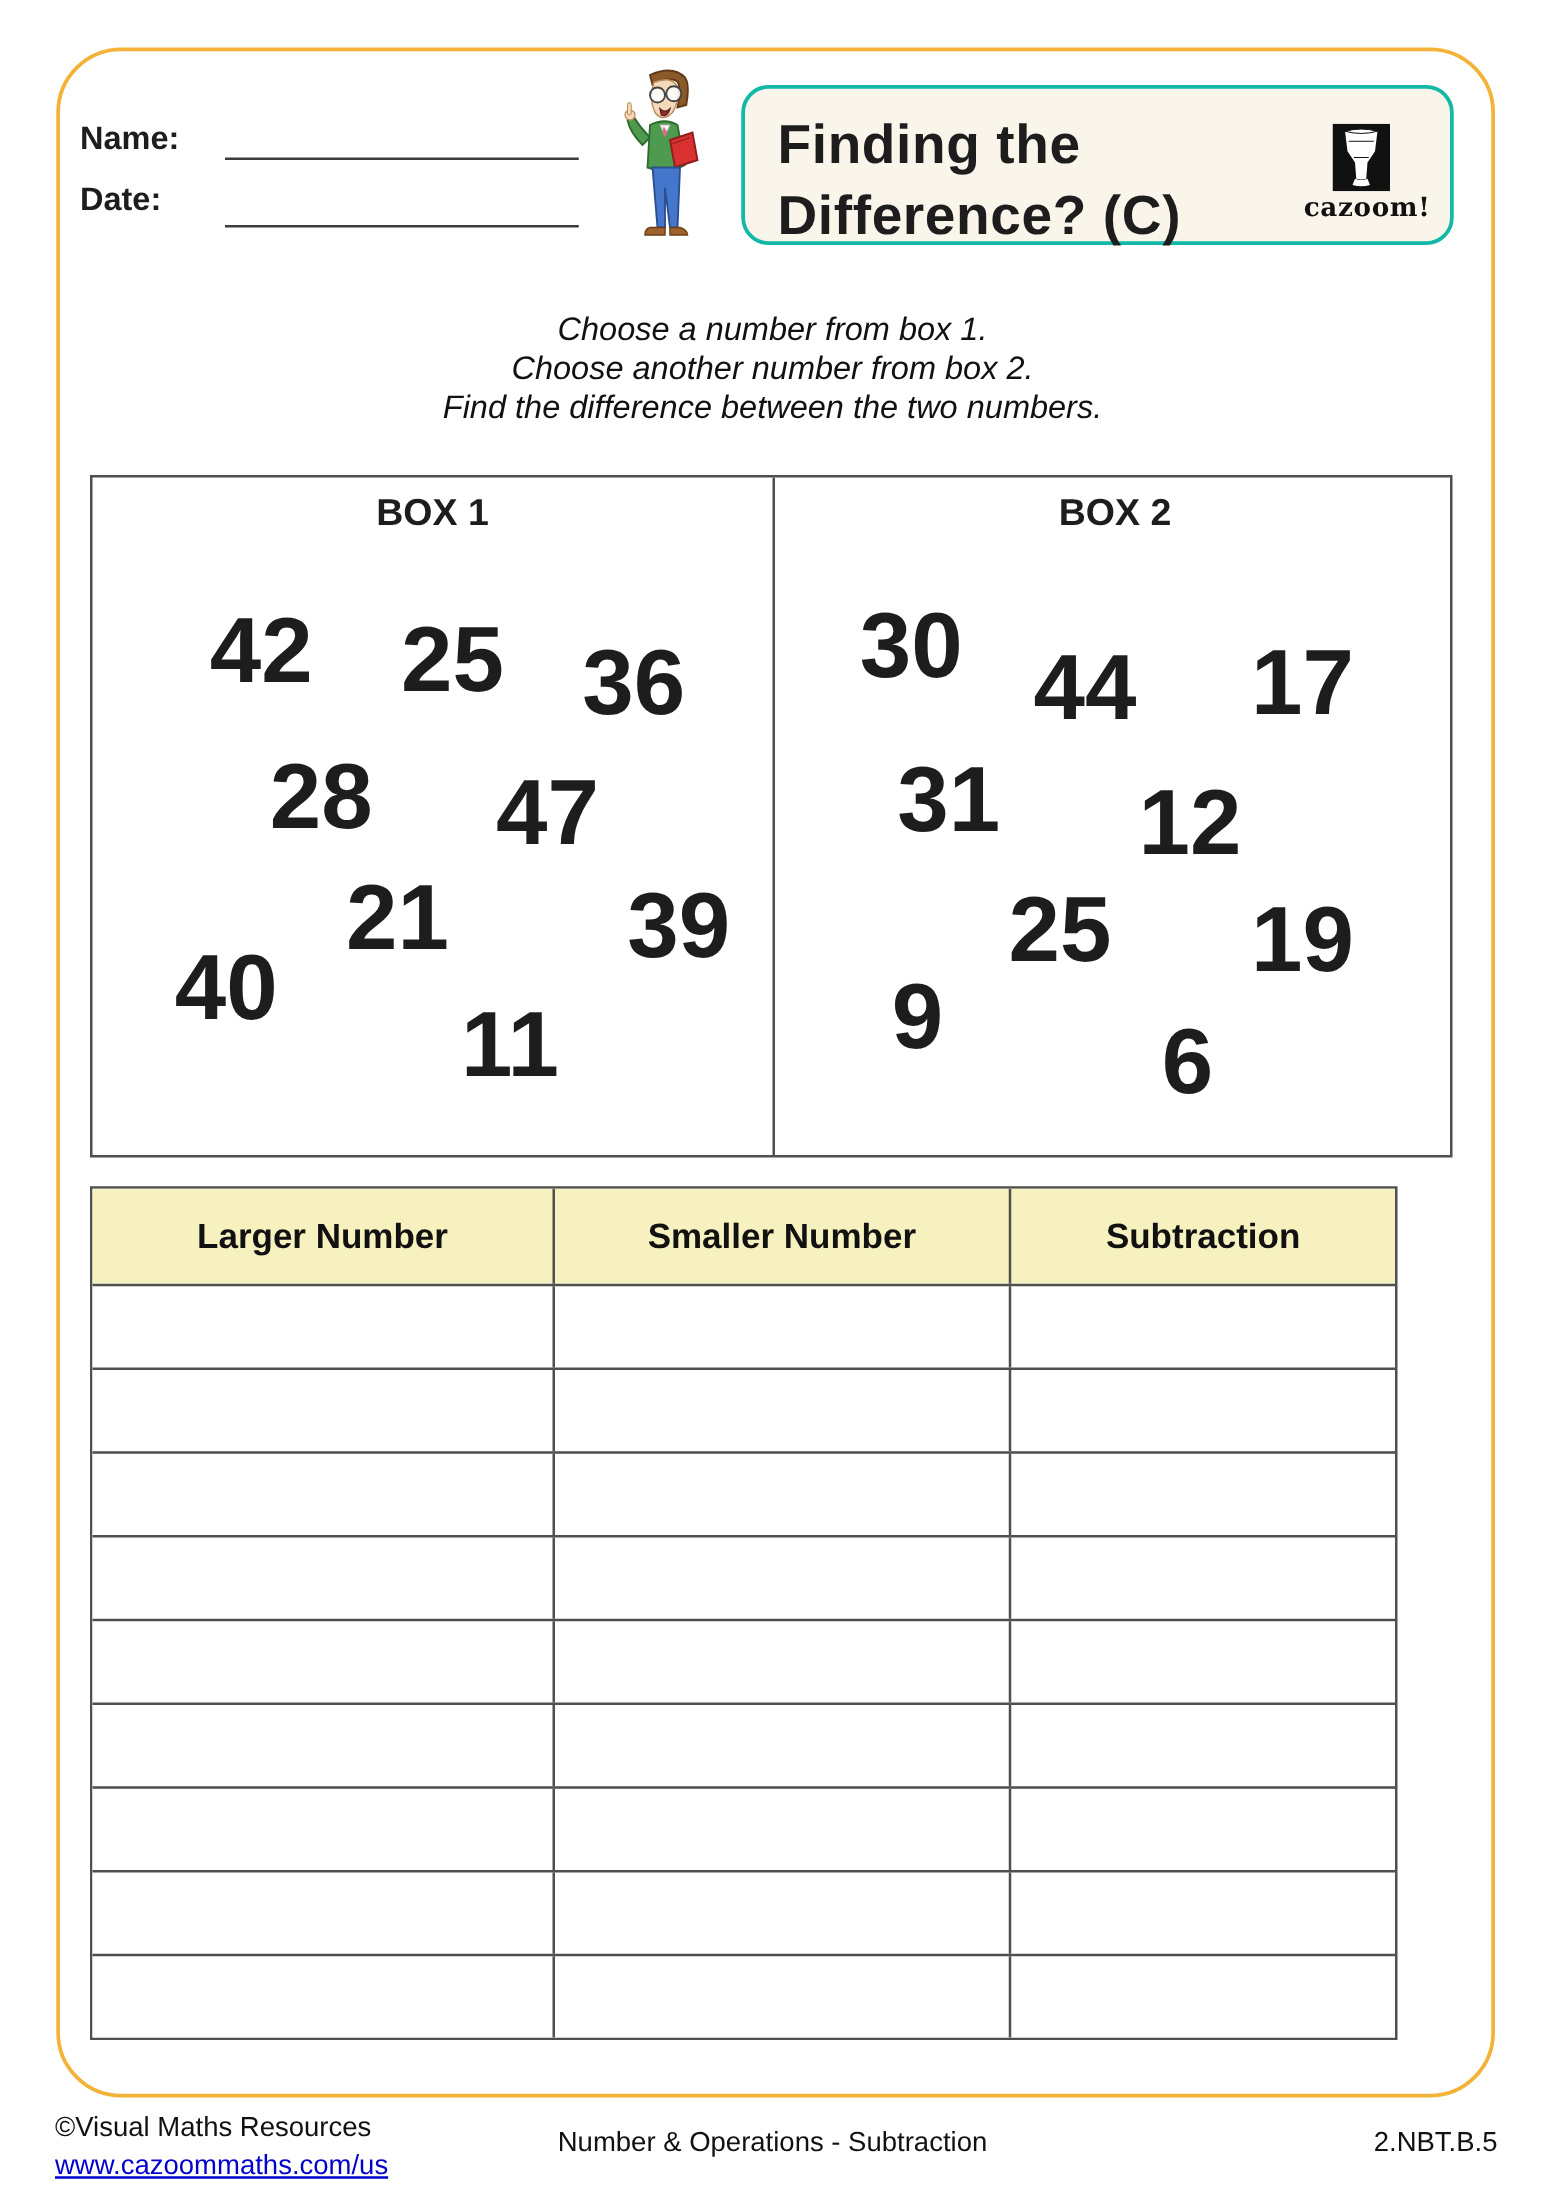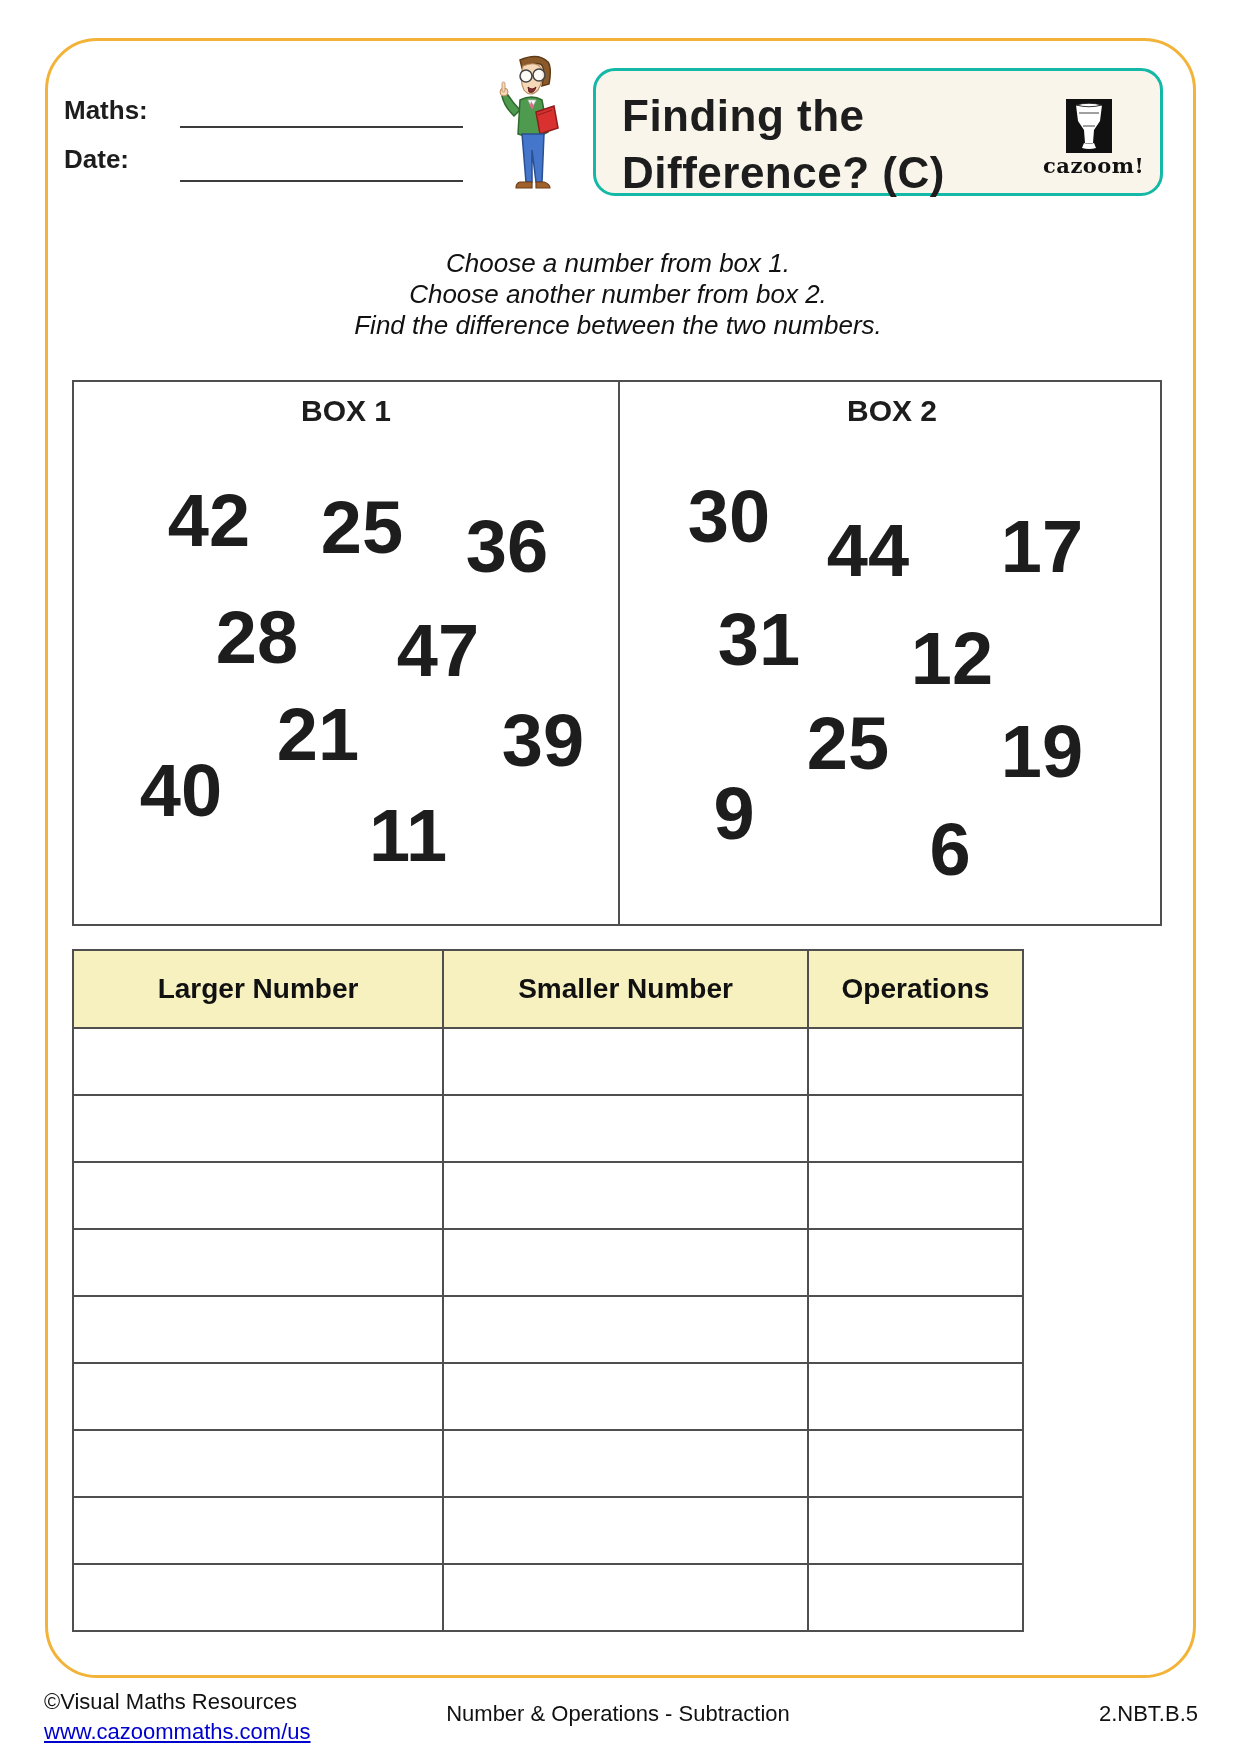--- a/index.html
+++ b/index.html
@@ -41,21 +41,21 @@
   .num-box.b1{left:0;width:546px;border-right:2px solid #4f4f4f;box-sizing:border-box;}
   .num-box.b2{left:546px;width:544px;}
   .box-title{position:absolute;top:12px;left:0;width:100%;text-align:center;
     font-weight:bold;font-size:30px;color:#1d1d1d;}
   .scatter-num{
     position:absolute;transform:translate(-50%,-50%);
     font-weight:bold;font-size:74px;color:#1d1d1d;white-space:nowrap;
   }
   
   .answer-table{
-    position:absolute;left:72px;top:949px;width:952px;
+    position:absolute;left:72px;top:949px;width:1046px;
     border:2px solid #4f4f4f;box-sizing:border-box;
   }
   .t-row{display:flex;width:100%;box-sizing:border-box;}
   .t-row.head{height:76px;background:#F6F1BE;}
   .t-row.body{height:67px;border-top:2px solid #4f4f4f;background:#fff;}
   .t-cell{box-sizing:border-box;height:100%;}
   .t-cell.c1{width:370px;border-right:2px solid #4f4f4f;}
   .t-cell.c2{width:365px;border-right:2px solid #4f4f4f;}
   .t-cell.c3{flex:1;}
   .t-row.head .t-cell{
@@ -68,21 +68,21 @@
   .footer-center{position:absolute;left:45px;top:1701px;width:1146px;text-align:center;font-size:22px;color:#111;}
   .footer-right{position:absolute;top:1701px;right:43px;font-size:22px;color:#111;}
 </style>
 </head>
 <body>
 
 <div class="page">
 
   <div class="border-frame"></div>
 
-  <div class="field-label" style="left:64px;top:95px;">Maths:</div>
+  <div class="field-label" style="left:64px;top:95px;">Name:</div>
   <div class="write-line" style="left:180px;top:126px;width:283px;"></div>
   <div class="field-label" style="left:64px;top:144px;">Date:</div>
   <div class="write-line" style="left:180px;top:180px;width:283px;"></div>
 
   <div class="teacher">
     <svg width="74" height="170" viewBox="0 0 74 170">
 
       <path d="M22 62 Q12 52 10 42 L14 38 Q20 48 28 56 Z" fill="#4E9A4E" stroke="#2f6b2f" stroke-width="1.5"></path>
       <circle cx="12" cy="38" r="4" fill="#F5D9B8" stroke="#b98c5e" stroke-width="1"></circle>
       <rect x="10" y="28" width="3" height="10" rx="1.5" fill="#F5D9B8" stroke="#b98c5e" stroke-width="0.8"></rect>
@@ -156,21 +156,21 @@
         <span class="scatter-num" style="left: 422px; top: 369px; text-align: right;">19</span>
         <span class="scatter-num" style="left: 114px; top: 431px;">9</span>
         <span class="scatter-num" style="left: 330px; top: 467px;">6</span>
       </div>
   </div>
 
   <div class="answer-table" id="answerTable">
     <div class="t-row head">
       <div class="t-cell c1">Larger Number</div>
       <div class="t-cell c2">Smaller Number</div>
-      <div class="t-cell c3">Operations</div>
+      <div class="t-cell c3">Subtraction</div>
     </div>
   <div class="t-row body">
         <div class="t-cell c1"></div>
         <div class="t-cell c2"></div>
         <div class="t-cell c3"></div>
       </div>
       <div class="t-row body">
         <div class="t-cell c1"></div>
         <div class="t-cell c2"></div>
         <div class="t-cell c3"></div>

